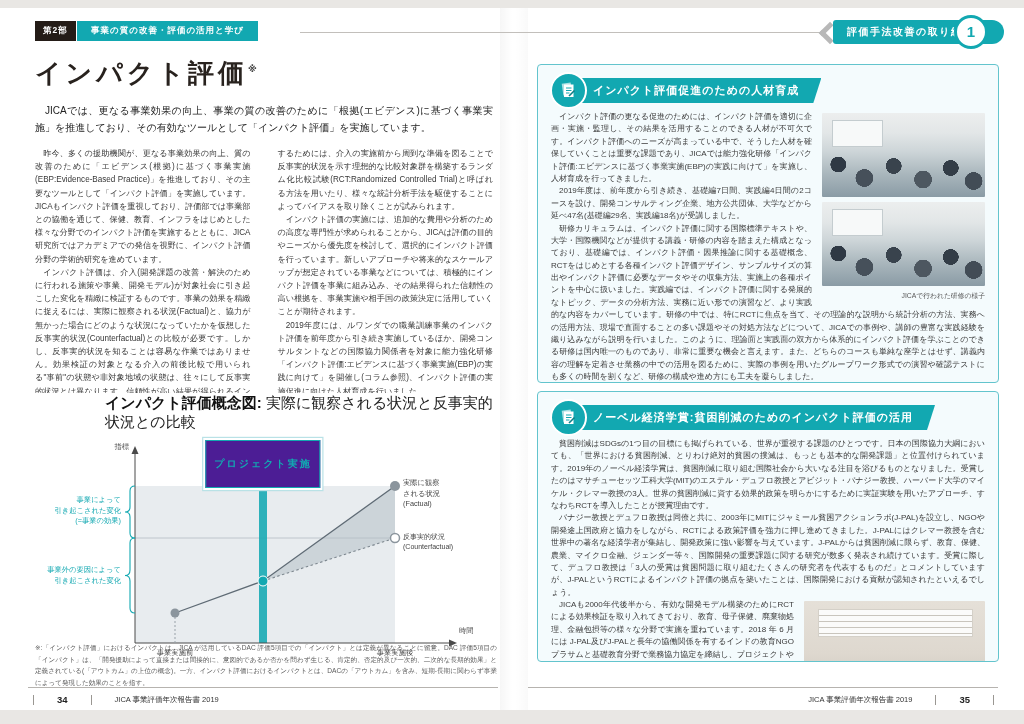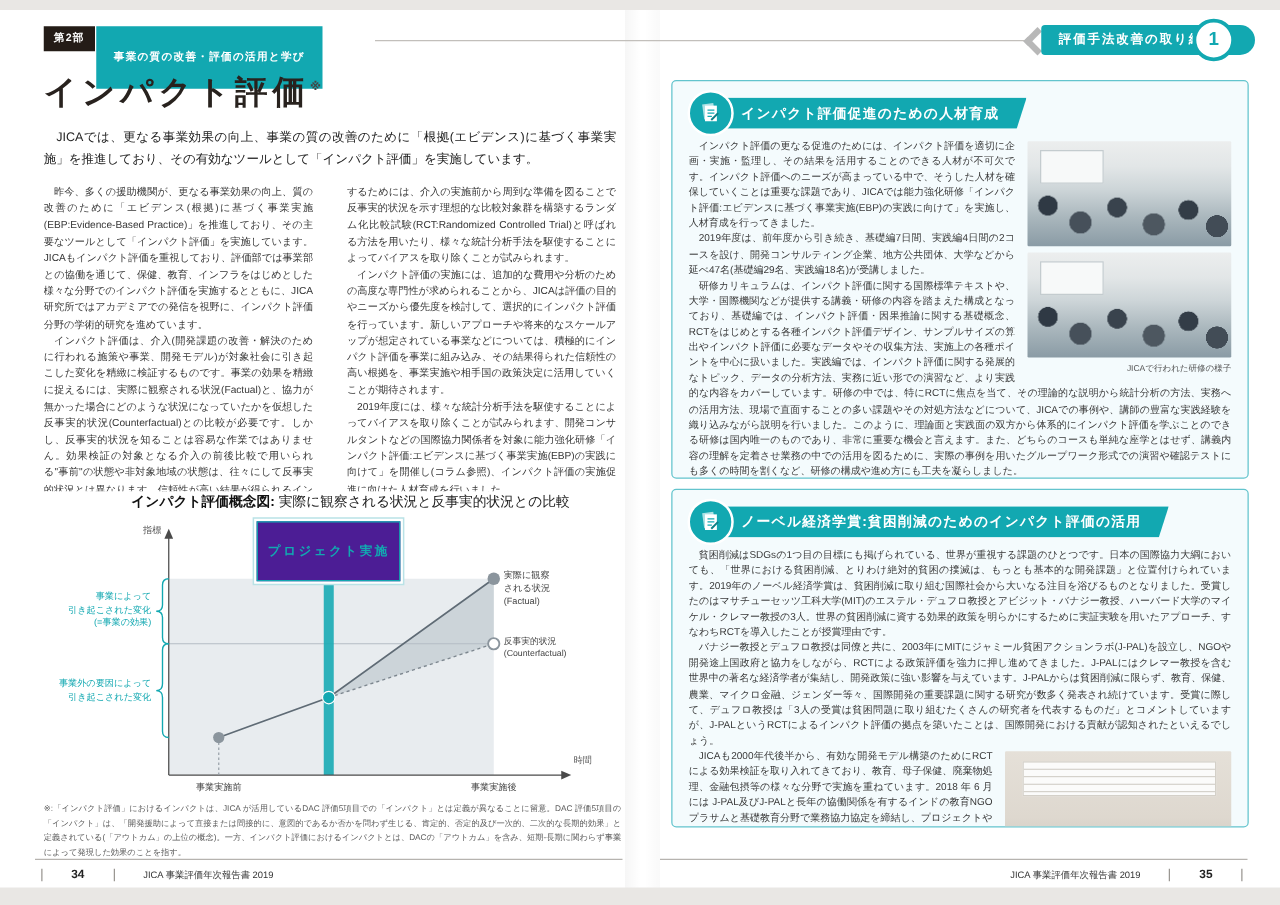--- a/index.html
+++ b/index.html
@@ -11,21 +11,21 @@
   }
   .spread{position:relative;width:1024px;height:724px;}
   .paper{position:absolute;left:0;right:0;top:8px;bottom:14px;background:#ffffff;}
   .gutter{position:absolute;left:500px;top:8px;bottom:14px;width:28px;
     background:linear-gradient(90deg,rgba(0,0,0,0.035),rgba(0,0,0,0) 45%,rgba(0,0,0,0) 55%,rgba(0,0,0,0.025));}
 
   
   .part-no{position:absolute;left:35px;top:21px;background:#241c17;color:#fff;
     font-size:8.5px;font-weight:bold;padding:4px 8px;letter-spacing:1px;}
   .part-title{position:absolute;left:77px;top:21px;background:#12a8b1;color:#fff;
-    font-size:8.5px;font-weight:bold;padding:19px 14px;letter-spacing:1px;}
+    font-size:8.5px;font-weight:bold;padding:4px 14px;letter-spacing:1px;}
   .header-rule{position:absolute;left:300px;top:32px;width:520px;height:1px;background:#c2bfbb;}
   .ribbon-chevron{position:absolute;left:822px;top:25px;width:11px;height:11px;
     border-left:5px solid #b8b8b8;border-bottom:5px solid #b8b8b8;transform:rotate(45deg);}
   .ribbon{position:absolute;left:833px;top:20px;height:24px;line-height:24px;
     background:#12a8b1;color:#fff;font-size:10px;font-weight:bold;letter-spacing:1.5px;
     padding:0 30px 0 14px;border-radius:3px 12px 12px 3px;}
   .ribbon-circle{position:absolute;left:954px;top:15px;width:28px;height:28px;background:#fff;
     border:3px solid #12a8b1;border-radius:50%;color:#12a8b1;font-size:15px;font-weight:bold;
     text-align:center;line-height:28px;}
 
@@ -35,21 +35,21 @@
   .doc-title sup{font-size:9px;letter-spacing:0;color:#444;}
   .intro{position:absolute;left:35px;top:102px;width:458px;margin:0;font-size:10px;
     line-height:1.7;color:#222;text-indent:1em;text-align:justify;}
   .columns{position:absolute;left:35px;top:147px;width:458px;height:246px;display:flex;gap:27px;overflow:hidden;}
   .col{width:222px;font-size:8.15px;line-height:1.62;color:#373737;text-align:justify;}
   .col p{margin:0;}
   .col p.ind{text-indent:1em;}
 
   
   .figure{position:absolute;left:35px;top:394px;width:462px;}
-  .fig-title{font-size:11px;color:#222;margin-left:70px;}
+  .fig-title{font-size:15px;color:#222;margin-left:70px;}
   .fig-title b{color:#111;}
   .fig-plot{position:relative;height:232px;margin-top:6px;}
   .fig-plot svg{position:absolute;left:0;top:0;}
   .flabel{position:absolute;font-size:7.3px;color:#444;line-height:1.45;}
   .flabel.teal{color:#12a8b1;white-space:pre-line;text-align:right;}
   .proj-box{position:absolute;left:228px;top:2px;transform:translateX(-50%);
     background:#4c1d95;border:1.2px solid #12a8b1;box-shadow:0 0 0 2px #ffffff,0 0 0 3.2px #b9e2e6;
     color:#12a8b1;font-size:10px;font-weight:bold;letter-spacing:2px;padding:16px 8px;white-space:nowrap;}
   .footnote{position:absolute;left:35px;top:642px;width:462px;margin:0;font-size:6.6px;
     line-height:1.75;color:#5a5a5a;text-align:justify;}
@@ -130,21 +130,21 @@
   <p class="intro">JICAでは、更なる事業効果の向上、事業の質の改善のために「根拠(エビデンス)に基づく事業実施」を推進しており、その有効なツールとして「インパクト評価」を実施しています。</p>
 
   <div class="columns">
     <div class="col">
       <p class="ind">昨今、多くの援助機関が、更なる事業効果の向上、質の改善のために「エビデンス(根拠)に基づく事業実施(EBP:Evidence-Based Practice)」を推進しており、その主要なツールとして「インパクト評価」を実施しています。JICAもインパクト評価を重視しており、評価部では事業部との協働を通じて、保健、教育、インフラをはじめとした様々な分野でのインパクト評価を実施するとともに、JICA研究所ではアカデミアでの発信を視野に、インパクト評価分野の学術的研究を進めています。</p>
       <p class="ind">インパクト評価は、介入(開発課題の改善・解決のために行われる施策や事業、開発モデル)が対象社会に引き起こした変化を精緻に検証するものです。事業の効果を精緻に捉えるには、実際に観察される状況(Factual)と、協力が無かった場合にどのような状況になっていたかを仮想した反事実的状況(Counterfactual)との比較が必要です。しかし、反事実的状況を知ることは容易な作業ではありません。効果検証の対象となる介入の前後比較で用いられる"事前"の状態や非対象地域の状態は、往々にして反事実的状況とは異なります。信頼性が高い結果が得られるインパクト評価を実施</p>
     </div>
     <div class="col">
       <p>するためには、介入の実施前から周到な準備を図ることで反事実的状況を示す理想的な比較対象群を構築するランダム化比較試験(RCT:Randomized Controlled Trial)と呼ばれる方法を用いたり、様々な統計分析手法を駆使することによってバイアスを取り除くことが試みられます。</p>
       <p class="ind">インパクト評価の実施には、追加的な費用や分析のための高度な専門性が求められることから、JICAは評価の目的やニーズから優先度を検討して、選択的にインパクト評価を行っています。新しいアプローチや将来的なスケールアップが想定されている事業などについては、積極的にインパクト評価を事業に組み込み、その結果得られた信頼性の高い根拠を、事業実施や相手国の政策決定に活用していくことが期待されます。</p>
-      <p class="ind">2019年度には、様々な統計分析手法を駆使することによってバイアスを取り除くことが試みられます、開発コンサルタントなどの国際協力関係者を対象に能力強化研修「インパクト評価:エビデンスに基づく事業実施(EBP)の実践に向けて」を開催し(コラム参照)、インパクト評価の実施促進に向けた人材育成を行いました。</p>
+      <p class="ind">2019年度には、ルワンダでの職業訓練事業のインパクト評価を前年度から引き続き実施しているほか、開発コンサルタントなどの国際協力関係者を対象に能力強化研修「インパクト評価:エビデンスに基づく事業実施(EBP)の実践に向けて」を開催し(コラム参照)、インパクト評価の実施促進に向けた人材育成を行いました。</p>
     </div>
   </div>
 
   <div class="figure">
     <div class="fig-title">
       <b>インパクト評価概念図:</b><span> 実際に観察される状況と反事実的状況との比較</span>
     </div>
     <div class="fig-plot">
       <svg width="462" height="232" viewBox="0 0 462 232">
 

